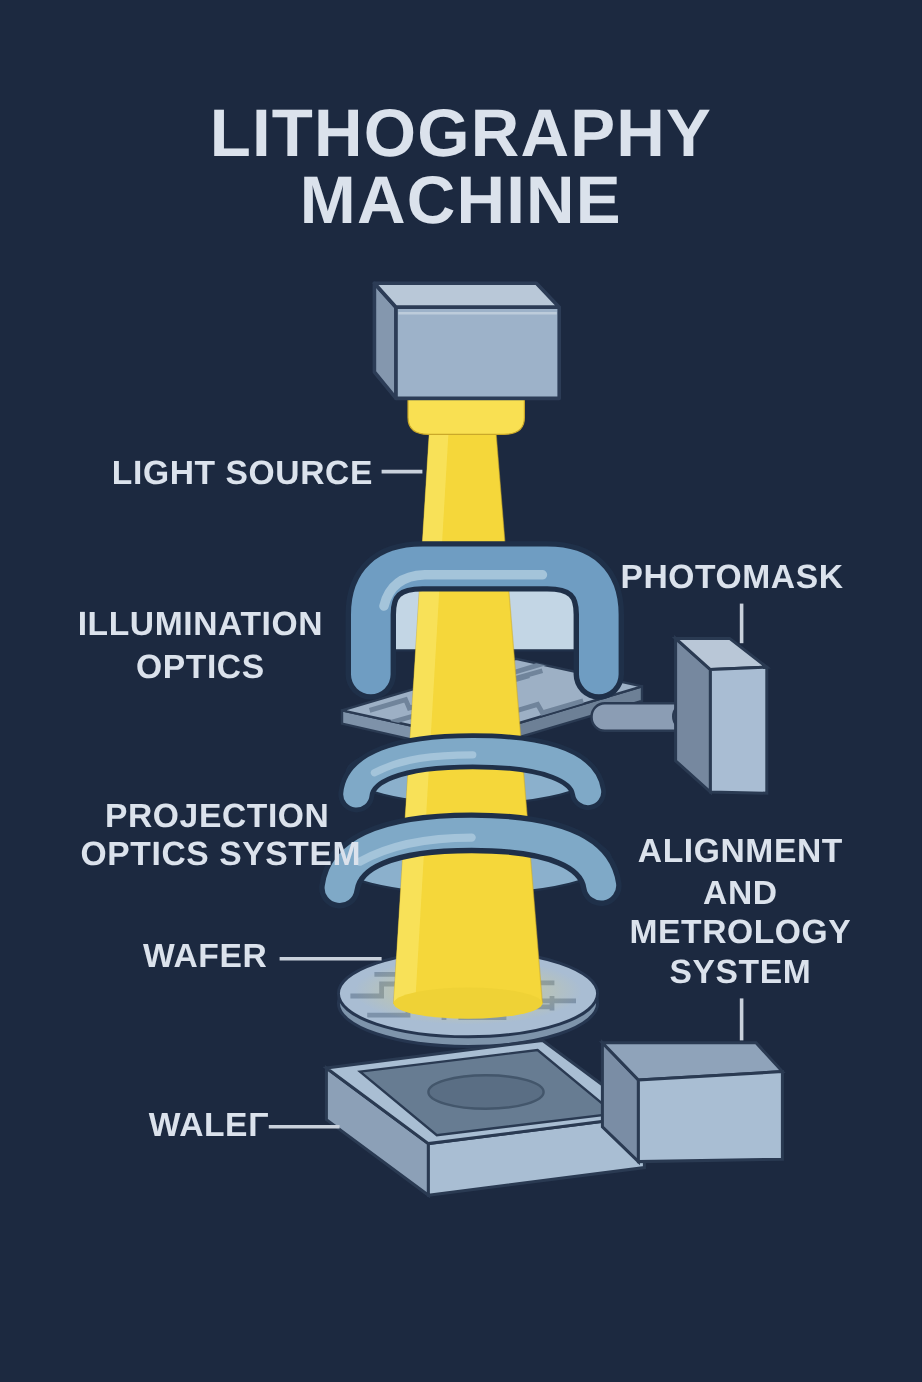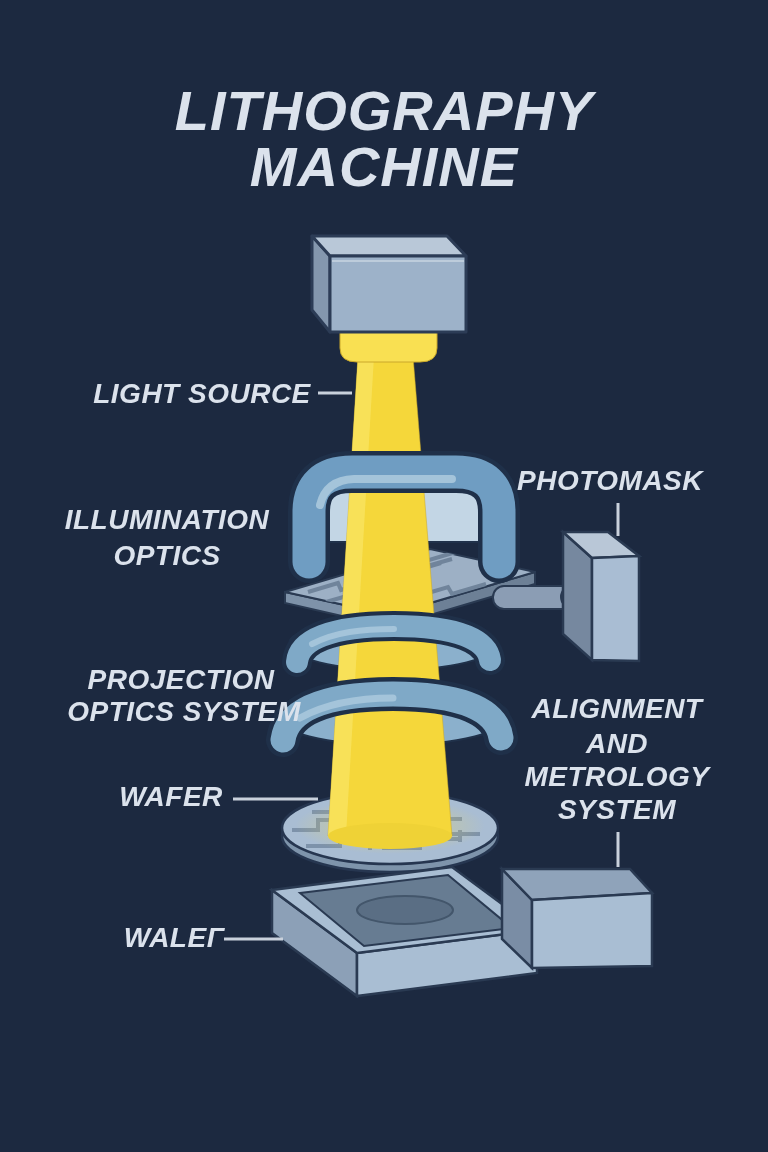--- a/index.html
+++ b/index.html
@@ -1,17 +1,17 @@
 <!DOCTYPE html>
 <html><head>
 <meta charset="utf-8">
 <style>
   html,body{margin:0;padding:0;background:#1c2940;}
   .canvas{position:relative;width:720px;height:1152px;background:#d946ef;overflow:hidden;
-          font-family:"Liberation Sans", sans-serif;font-style:italic;}
+          font-family:"Liberation Sans", sans-serif;}
   svg{display:block;}
   text{font-family:"Liberation Sans", sans-serif;font-weight:700;fill:#dbe2ec;}
   .title-text{font-size:56px;letter-spacing:1px;}
   .label-text{font-size:28px;letter-spacing:0.5px;}
 </style>
 </head>
 <body>
 
 <div class="canvas">
 <svg width="768" height="1152" viewBox="0 0 768 1152">

